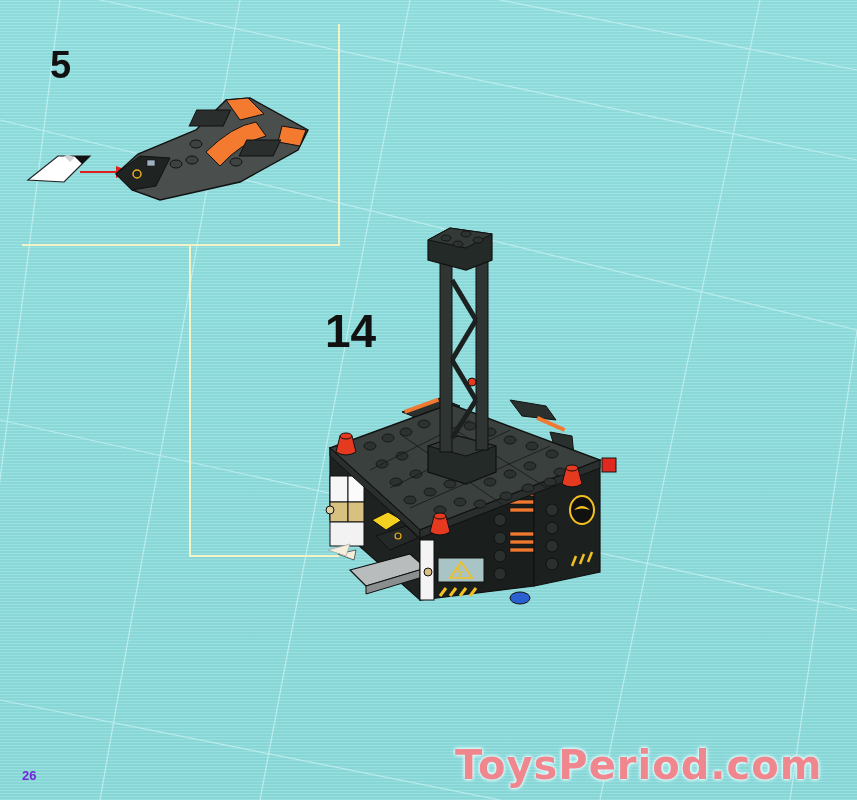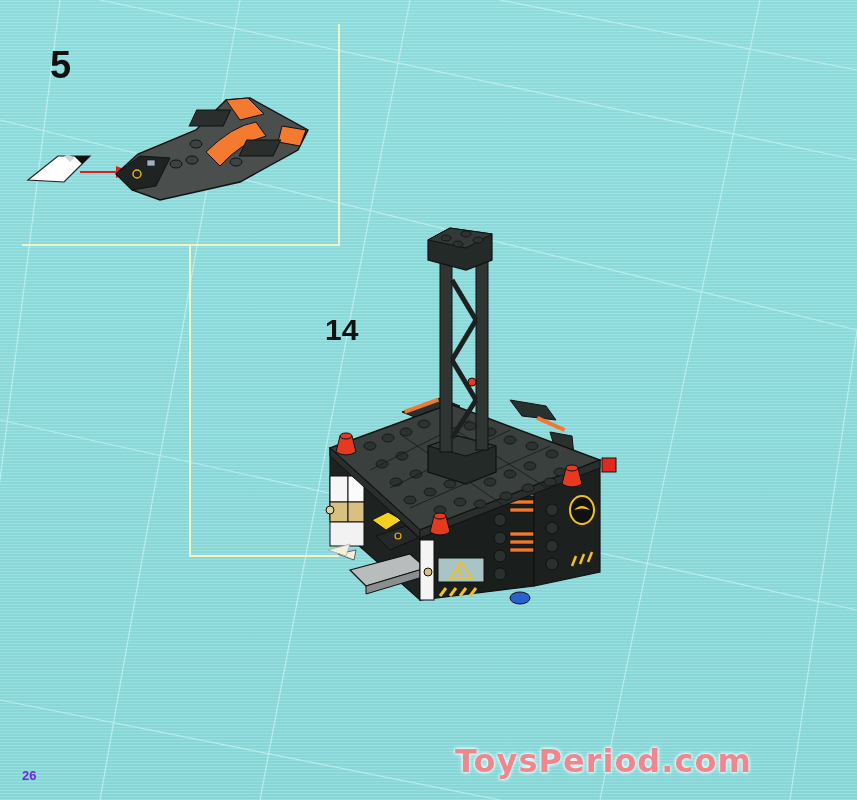--- a/index.html
+++ b/index.html
@@ -17,21 +17,21 @@
   .bg svg { position: absolute; inset: 0; }
   .frame-line { position: absolute; background: #f2f4c8; }
   .step-num {
     position: absolute; font-weight: bold; color: #111;
     font-family: "Liberation Sans", sans-serif;
   }
   .page-num {
     position: absolute; left: 22px; top: 768px; font-size: 13px; font-weight: bold; color: #6d28d9;
   }
   .watermark {
-    position: absolute; left: 455px; top: 742px; font-size: 32px; font-weight: bold;
+    position: absolute; left: 455px; top: 742px; font-size: 40px; font-weight: bold;
     color: #f0878f; letter-spacing: 1px;
     text-shadow: 0 0 3px #e8ffff, 0 0 3px #e8ffff, 0 0 5px #d8ffff;
     font-family: "DejaVu Sans", sans-serif;
   }
   .illus { position: absolute; }
 </style>
 </head>
 <body>
 
 <div class="bg">
@@ -50,21 +50,21 @@
     </g>
   </svg>
 </div>
 
 <div class="frame-line" style="left:338px; top:24px; width:2px; height:222px;"></div>
 <div class="frame-line" style="left:22px; top:244px; width:318px; height:2px;"></div>
 <div class="frame-line" style="left:189px; top:245px; width:2px; height:312px;"></div>
 <div class="frame-line" style="left:189px; top:555px; width:150px; height:2px;"></div>
 
 <div class="step-num" style="left:50px; top:44px; font-size:38px;">5</div>
-<div class="step-num" style="left:325px; top:313px; font-size:30px;text-align:center;">14</div>
+<div class="step-num" style="left:325px; top:304px; font-size:46px;text-align:center;">14</div>
 
 <svg class="illus" style="left:20px; top:90px;" width="300" height="120" viewBox="0 0 300 120">
   <g>
     <polygon points="8,90 38,66 70,66 44,92" fill="#ffffff" stroke="#222" stroke-width="1.2"></polygon>
     <polygon points="54,66 70,66 62,74" fill="#111"></polygon>
     <path d="M44,66 q6,-3 10,2 l-4,4 z" fill="#cfd3d3"></path>
   </g>
   <g>
     <line x1="60" y1="82" x2="104" y2="82" stroke="#e02020" stroke-width="2"></line>
     <polygon points="96,76 112,82 96,88" fill="#e02020"></polygon>

